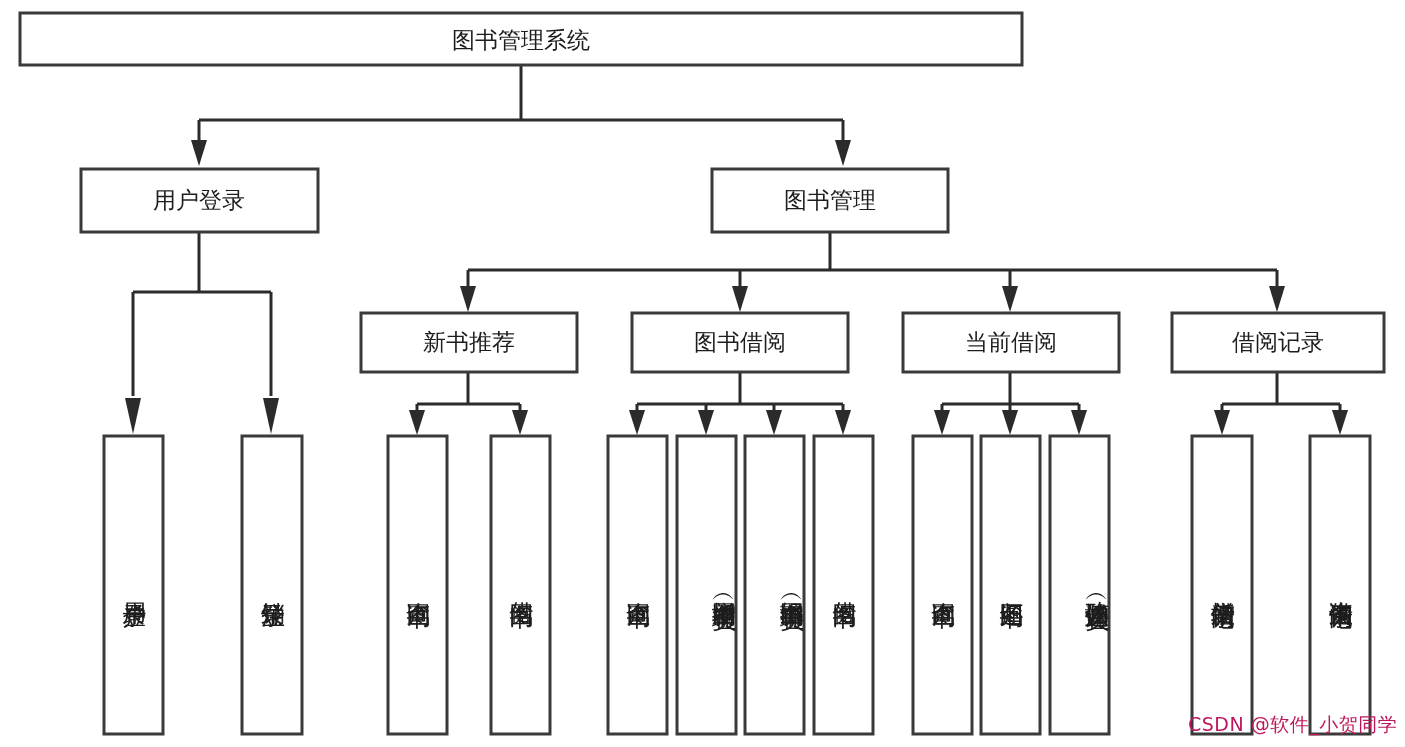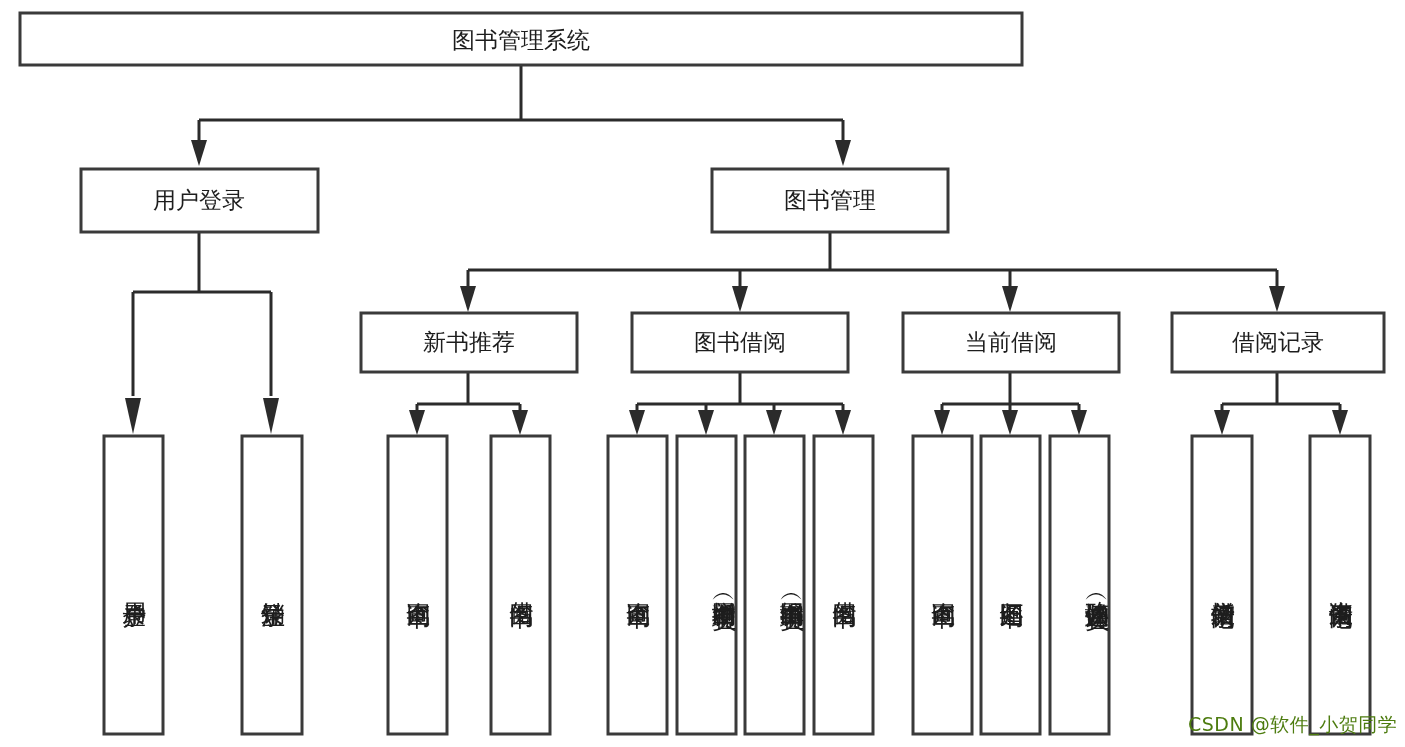--- a/index.html
+++ b/index.html
@@ -64,21 +64,21 @@
     white-space: nowrap;
     pointer-events: none;
   }
   .vlabel.center { align-items: center; }
   .watermark {
     position: absolute;
     left: 1188px;
     top: 712px;
     font-family: "DejaVu Sans", "Liberation Sans", sans-serif;
     font-size: 19px;
-    color: #4d7c0f;
+    color: #be185d;
     white-space: nowrap;
     letter-spacing: 0.5px;
   }
 </style>
 </head>
 <body>
 
 <div id="diagram-root">
 
   <svg class="flow" viewBox="0 0 1405 747">

